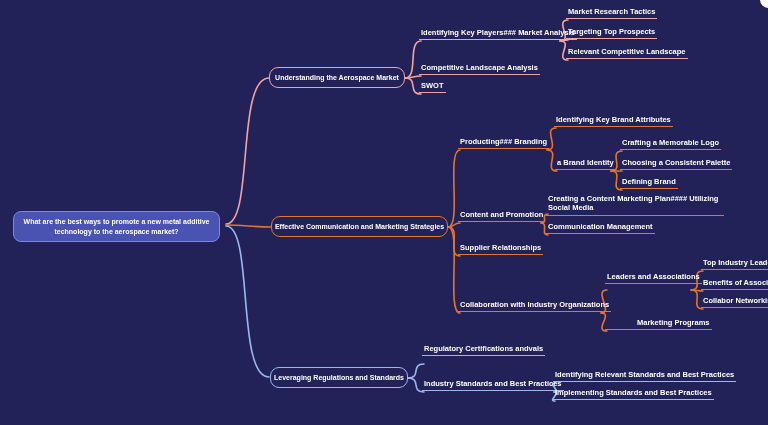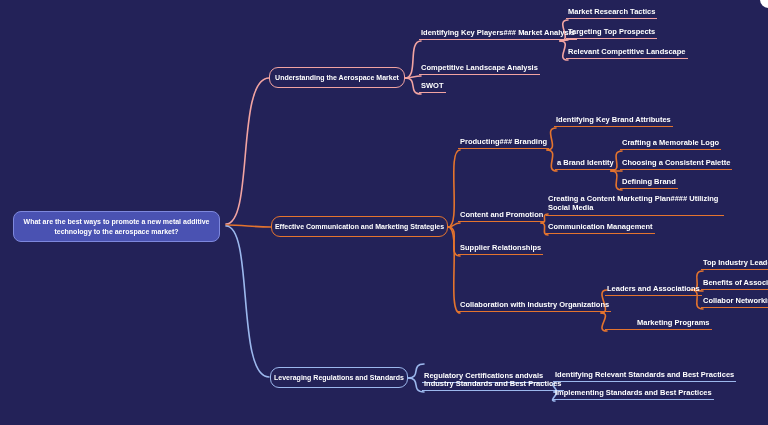--- a/index.html
+++ b/index.html
@@ -119,30 +119,30 @@
 
   <div class="leaf ul-orange" style="left:458px;top:137px;">Producting### Branding</div>
   <div class="leaf ul-orange" style="left:458px;top:210px;">Content and Promotion</div>
   <div class="leaf ul-orange" style="left:458px;top:243px;">Supplier Relationships</div>
   <div class="leaf ul-orange" style="left:458px;top:300px;">Collaboration with Industry Organizations</div>
 
   <div class="leaf ul-orange" style="left:554px;top:115px;">Identifying Key Brand Attributes</div>
   <div class="leaf ul-orange" style="left:555px;top:158px;">a Brand Identity</div>
   <div class="leaf ul-orange wrap2" style="left:546px;top:194px;">Creating a Content Marketing Plan#### Utilizing Social Media</div>
   <div class="leaf ul-orange" style="left:546px;top:222px;">Communication Management</div>
-  <div class="leaf ul-orange" style="left:605px;top:284px;">Leaders and Associations</div>
+  <div class="leaf ul-orange" style="left:605px;top:272px;">Leaders and Associations</div>
   <div class="leaf ul-orange" style="left:605px;top:318px;padding-left:32px;">Marketing Programs</div>
 
   <div class="leaf ul-orange" style="left:620px;top:138px;">Crafting a Memorable Logo</div>
   <div class="leaf ul-orange" style="left:620px;top:158px;">Choosing a Consistent Palette</div>
   <div class="leaf ul-orange" style="left:620px;top:177px;">Defining Brand</div>
   <div class="leaf ul-orange" style="left:701px;top:258px;">Top Industry Leaders</div>
   <div class="leaf ul-orange" style="left:701px;top:278px;">Benefits of Association</div>
   <div class="leaf ul-orange" style="left:701px;top:296px;">Collabor Networking</div>
 
-  <div class="leaf ul-blue" style="left:422px;top:371px;text-align:center;">Regulatory Certifications andvals</div>
+  <div class="leaf ul-blue" style="left:422px;top:344px;text-align:center;">Regulatory Certifications andvals</div>
   <div class="leaf ul-blue" style="left:422px;top:379px;">Industry Standards and Best Practices</div>
 
   <div class="leaf ul-blue" style="left:553px;top:370px;">Identifying Relevant Standards and Best Practices</div>
   <div class="leaf ul-blue" style="left:553px;top:388px;">Implementing Standards and Best Practices</div>
 
   <div class="corner-dot"></div>
 </div>
 
 </body></html>

